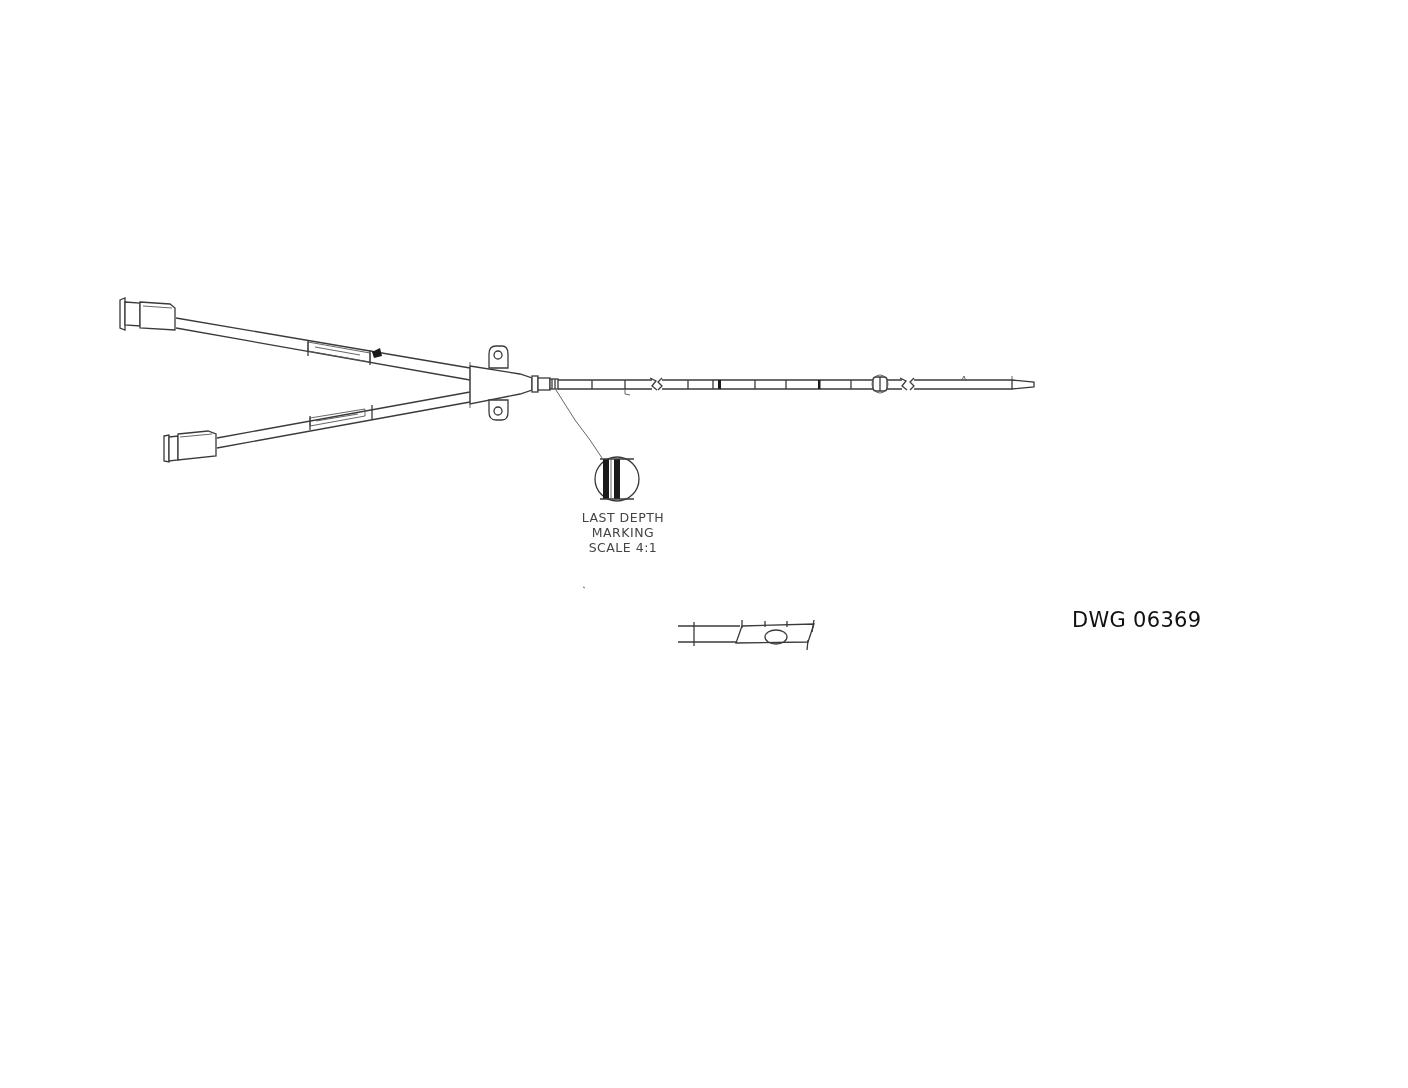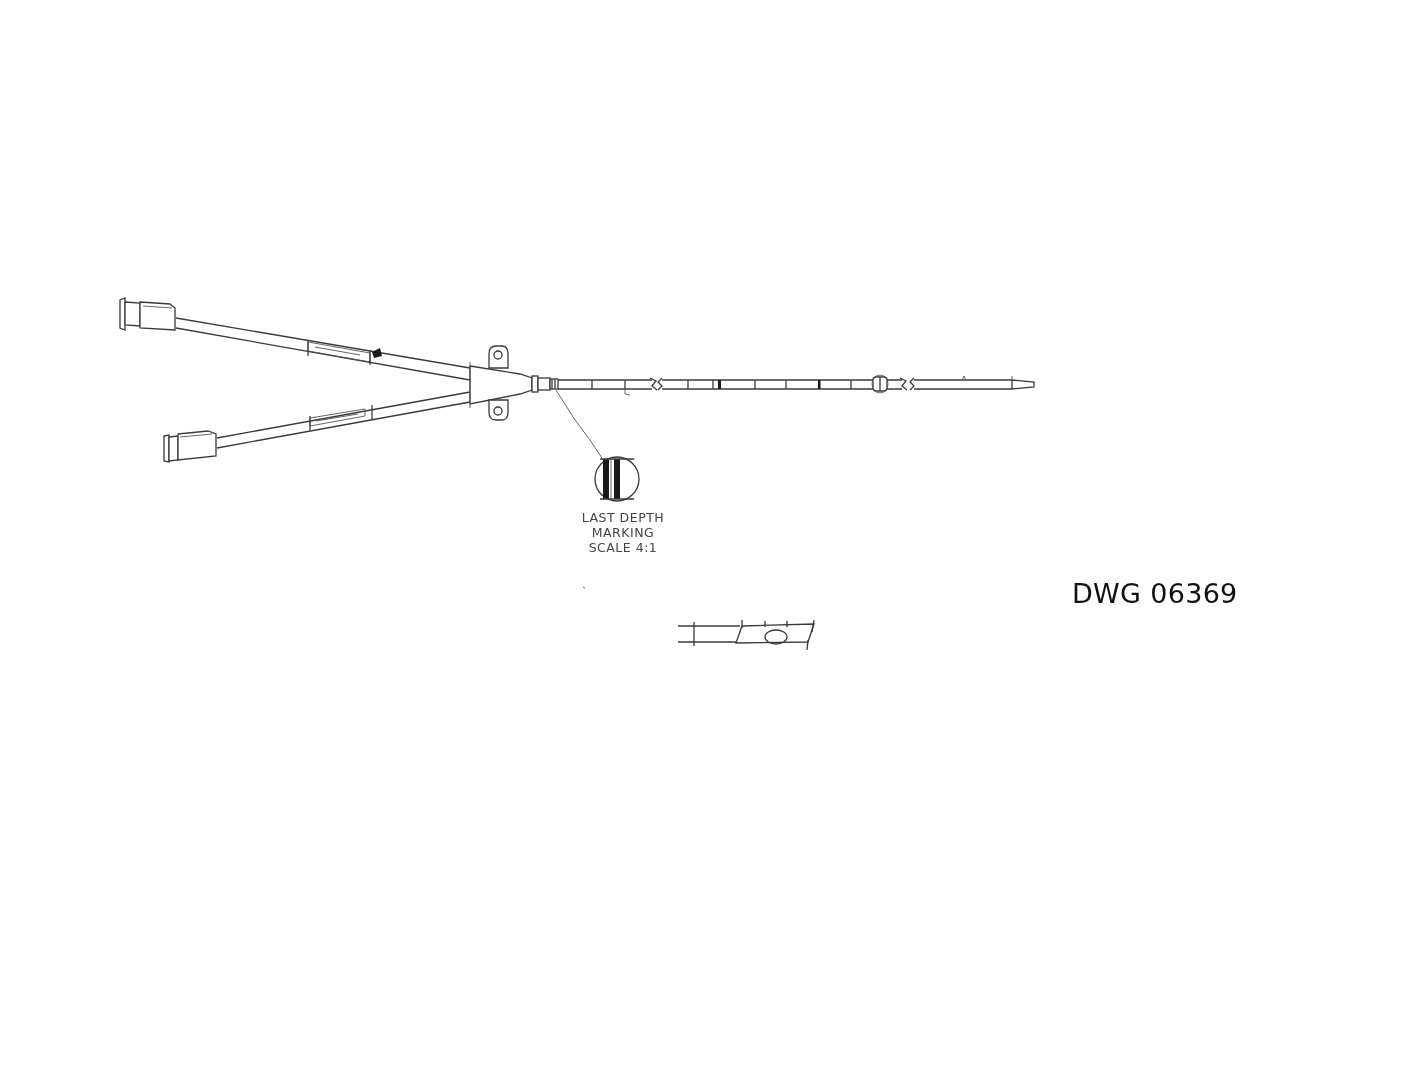--- a/index.html
+++ b/index.html
@@ -3,21 +3,21 @@
 <meta charset="utf-8">
 <style>
   html, body { margin: 0; padding: 0; background: #ffffff; }
   body { width: 1408px; height: 1088px; position: relative; overflow: hidden; font-family: "DejaVu Sans", sans-serif; }
   #drawing { position: absolute; left: 0; top: 0; width: 1408px; height: 1088px; }
   .ln { stroke: #3a3a3a; stroke-width: 1.3; fill: none; }
   .ln-thin { stroke: #555; stroke-width: 0.9; fill: none; }
   .fill-w { fill: #ffffff; stroke: #3a3a3a; stroke-width: 1.3; }
   .dark { fill: #1a1a1a; }
   .callout-text { font-family: "DejaVu Sans", sans-serif; font-size: 12.5px; fill: #444; letter-spacing: 0.5px; }
-  .dwg-label { position: absolute; left: 1072px; top: 578px; font-family: "DejaVu Sans", sans-serif; font-size: 27px; color: #111; letter-spacing: 0.3px; }
+  .dwg-label { position: absolute; left: 1072px; top: 608px; font-family: "DejaVu Sans", sans-serif; font-size: 21px; color: #111; letter-spacing: 0.3px; }
 </style>
 </head>
 <body>
 
 <svg id="drawing" viewBox="0 0 1408 1088" xmlns="http://www.w3.org/2000/svg">
 
   <g>
 
     <g>
       <path class="fill-w" d="M120,300 L125,298 L125,330 L120,328 Z"></path>

